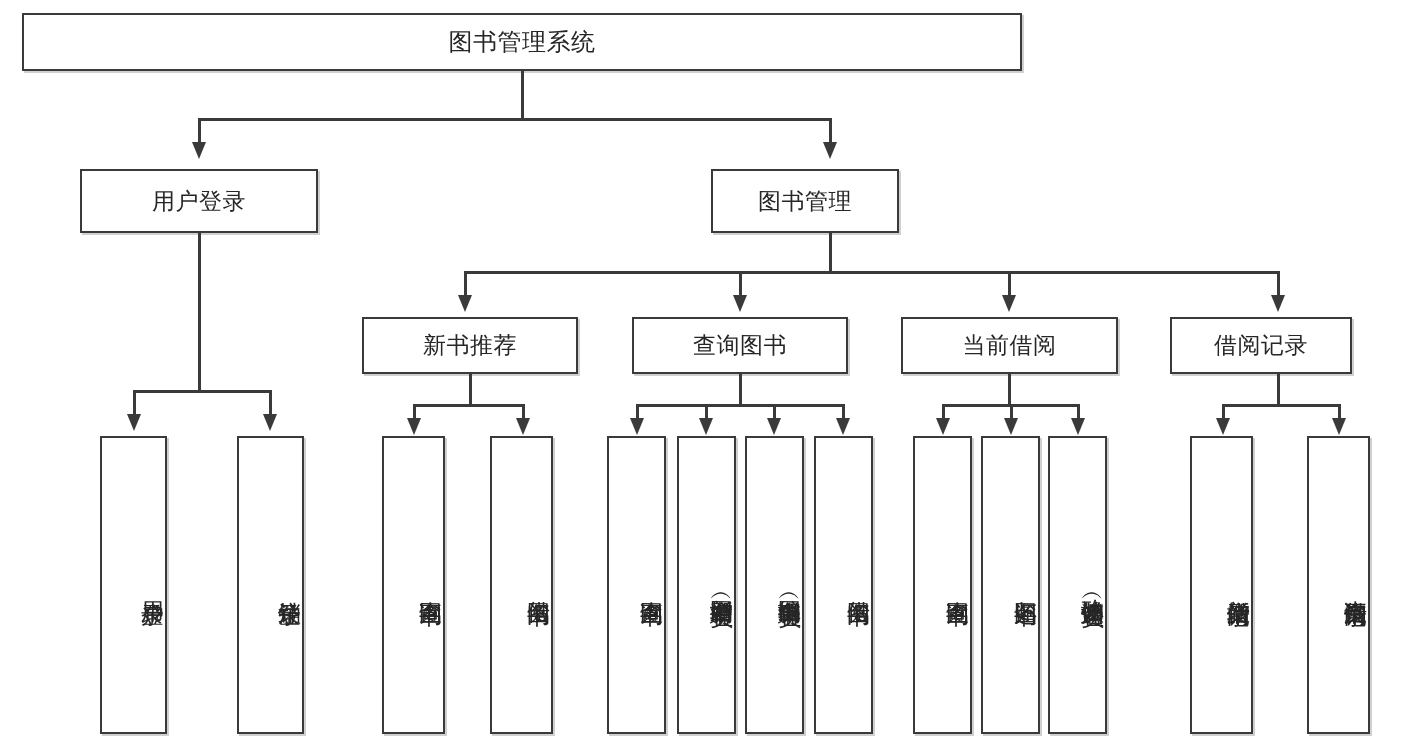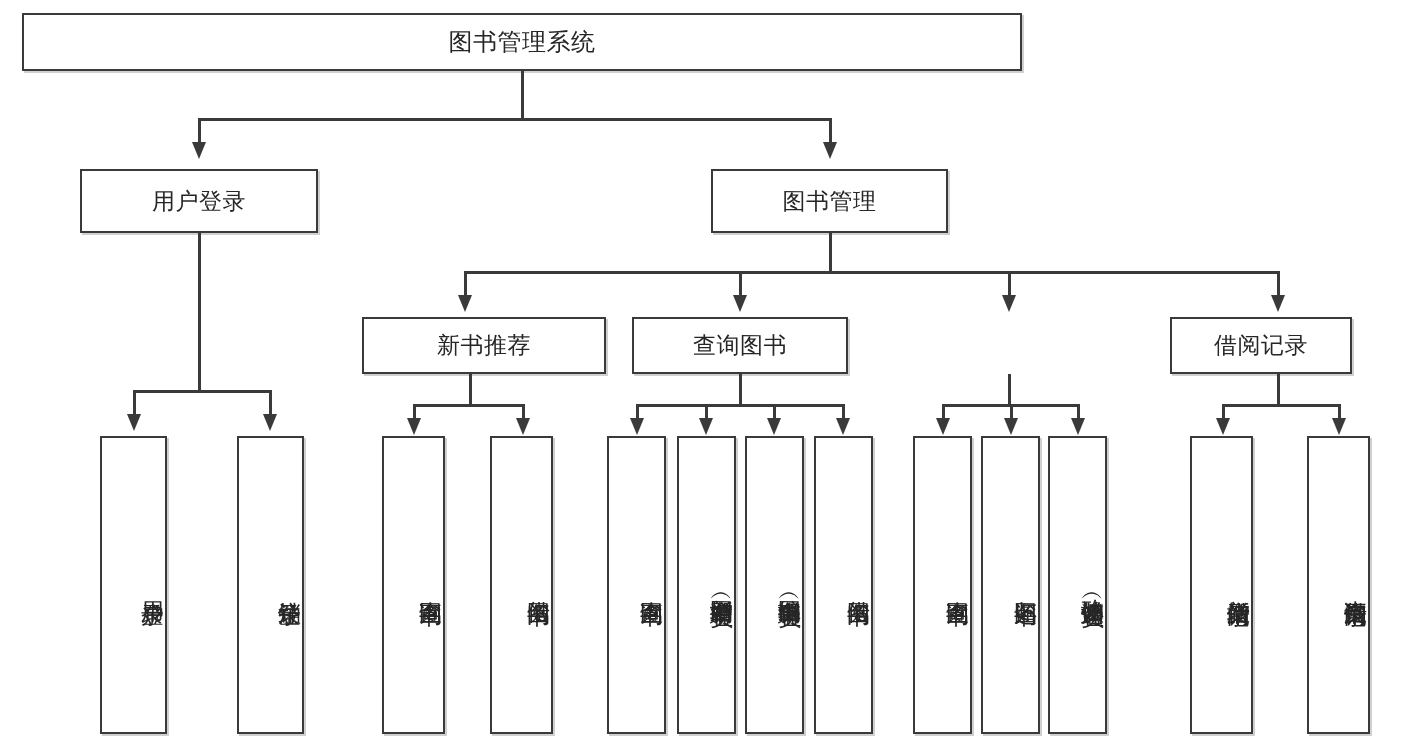--- a/index.html
+++ b/index.html
@@ -94,21 +94,21 @@
   <div class="ln v" style="left:521px; top:71px; height:48px;"></div>
   <div class="ln h" style="left:198px; top:118px; width:634px;"></div>
   <div class="ln v" style="left:198px; top:118px; height:25px;"></div>
   <div class="ln v" style="left:829px; top:118px; height:25px;"></div>
   <div class="arrow" style="left:192px; top:142px;"></div>
   <div class="arrow" style="left:823px; top:142px;"></div>
 
   <div class="node h" style="left:80px; top:169px; width:238px; height:64px;">
     <span class="label">用户登录</span>
   </div>
-  <div class="node h" style="left:711px; top:169px; width:237px; height:64px;">
+  <div class="node h" style="left:711px; top:169px; width:188px; height:64px;">
     <span class="label">图书管理</span>
   </div>
 
   <div class="ln v" style="left:198px; top:233px; height:159px;"></div>
   <div class="ln h" style="left:133px; top:390px; width:138px;"></div>
   <div class="ln v" style="left:133px; top:390px; height:25px;"></div>
   <div class="ln v" style="left:269px; top:390px; height:25px;"></div>
   <div class="arrow" style="left:127px; top:414px;"></div>
   <div class="arrow" style="left:263px; top:414px;"></div>
 
@@ -116,25 +116,28 @@
   <div class="ln h" style="left:464px; top:271px; width:816px;"></div>
   <div class="ln v" style="left:464px; top:271px; height:25px;"></div>
   <div class="ln v" style="left:739px; top:271px; height:25px;"></div>
   <div class="ln v" style="left:1008px; top:271px; height:25px;"></div>
   <div class="ln v" style="left:1277px; top:271px; height:25px;"></div>
   <div class="arrow" style="left:458px; top:295px;"></div>
   <div class="arrow" style="left:733px; top:295px;"></div>
   <div class="arrow" style="left:1002px; top:295px;"></div>
   <div class="arrow" style="left:1271px; top:295px;"></div>
 
-  <div class="node h" style="left:362px; top:317px; width:244px; height:57px;">
+  <div class="node h" style="left:362px; top:317px; width:216px; height:57px;">
     <span class="label">新书推荐</span>
   </div>
   <div class="node h" style="left:632px; top:317px; width:216px; height:57px;">
     <span class="label">查询图书</span>
+  </div>
+  <div class="node h" style="left:901px; top:317px; width:217px; height:57px;">
+    <span class="label">当前借阅</span>
   </div>
   <div class="node h" style="left:1170px; top:317px; width:182px; height:57px;">
     <span class="label">借阅记录</span>
   </div>
 
   <div class="ln v" style="left:469px; top:374px; height:32px;"></div>
   <div class="ln h" style="left:413px; top:404px; width:112px;"></div>
   <div class="ln v" style="left:413px; top:404px; height:15px;"></div>
   <div class="ln v" style="left:522px; top:404px; height:15px;"></div>
   <div class="arrow" style="left:407px; top:418px;"></div>

